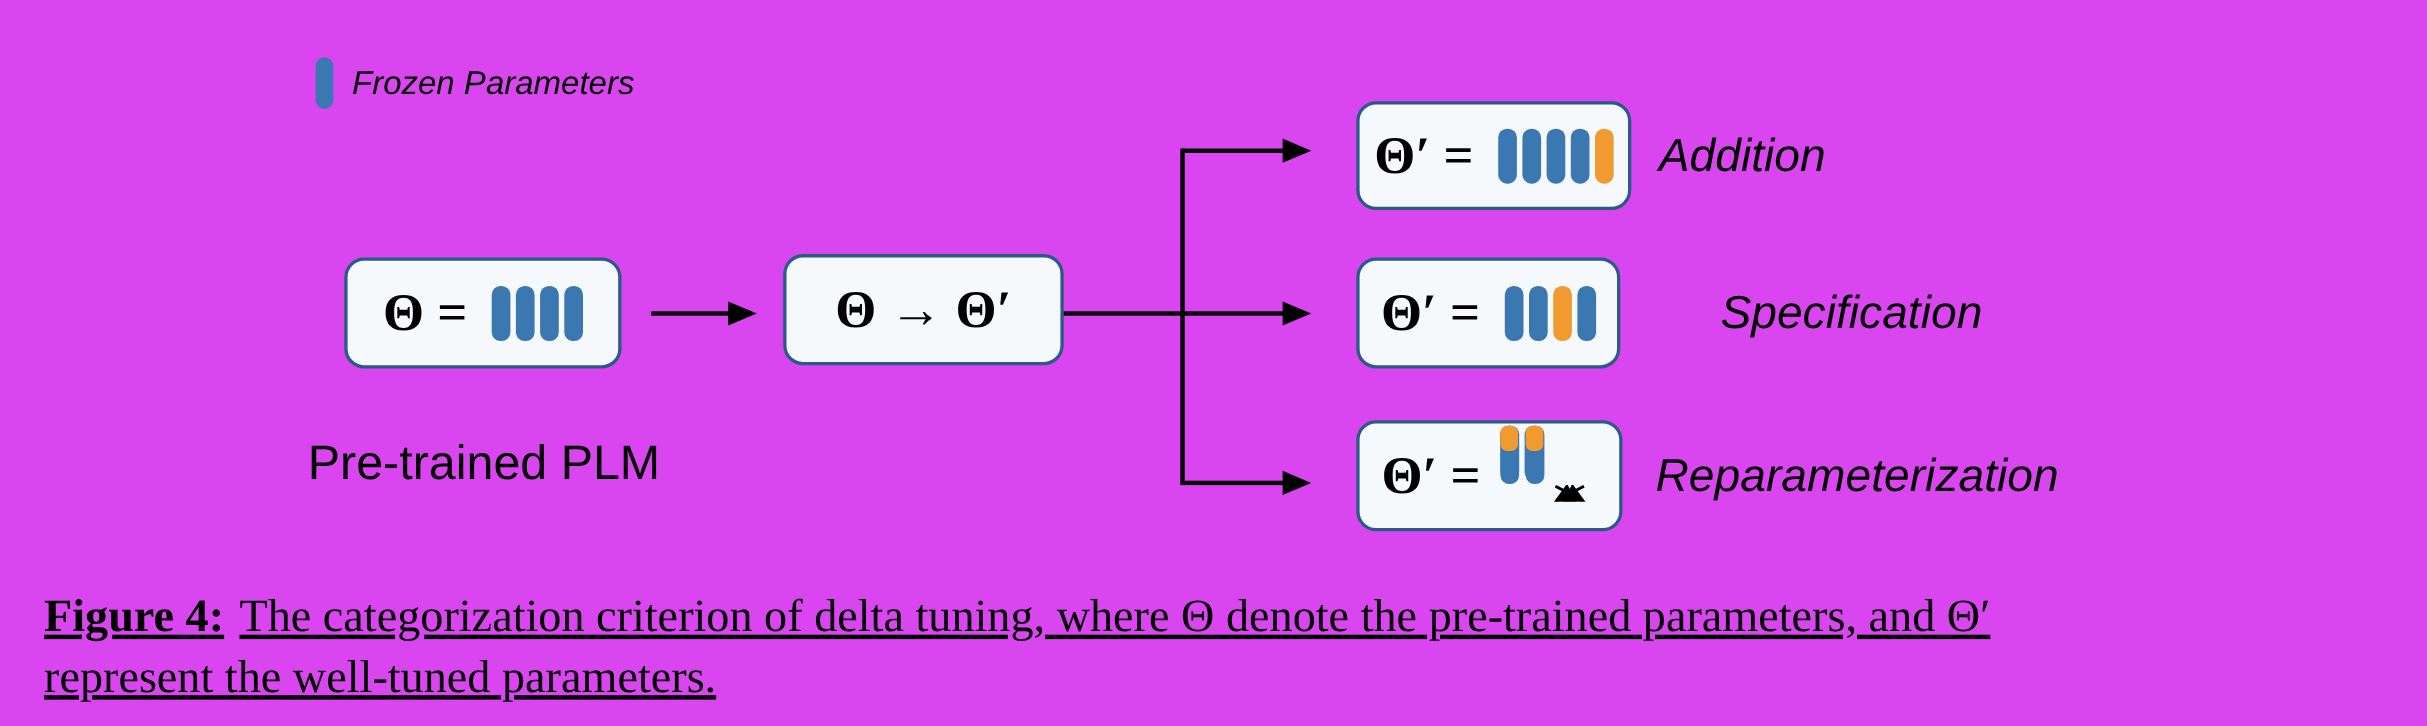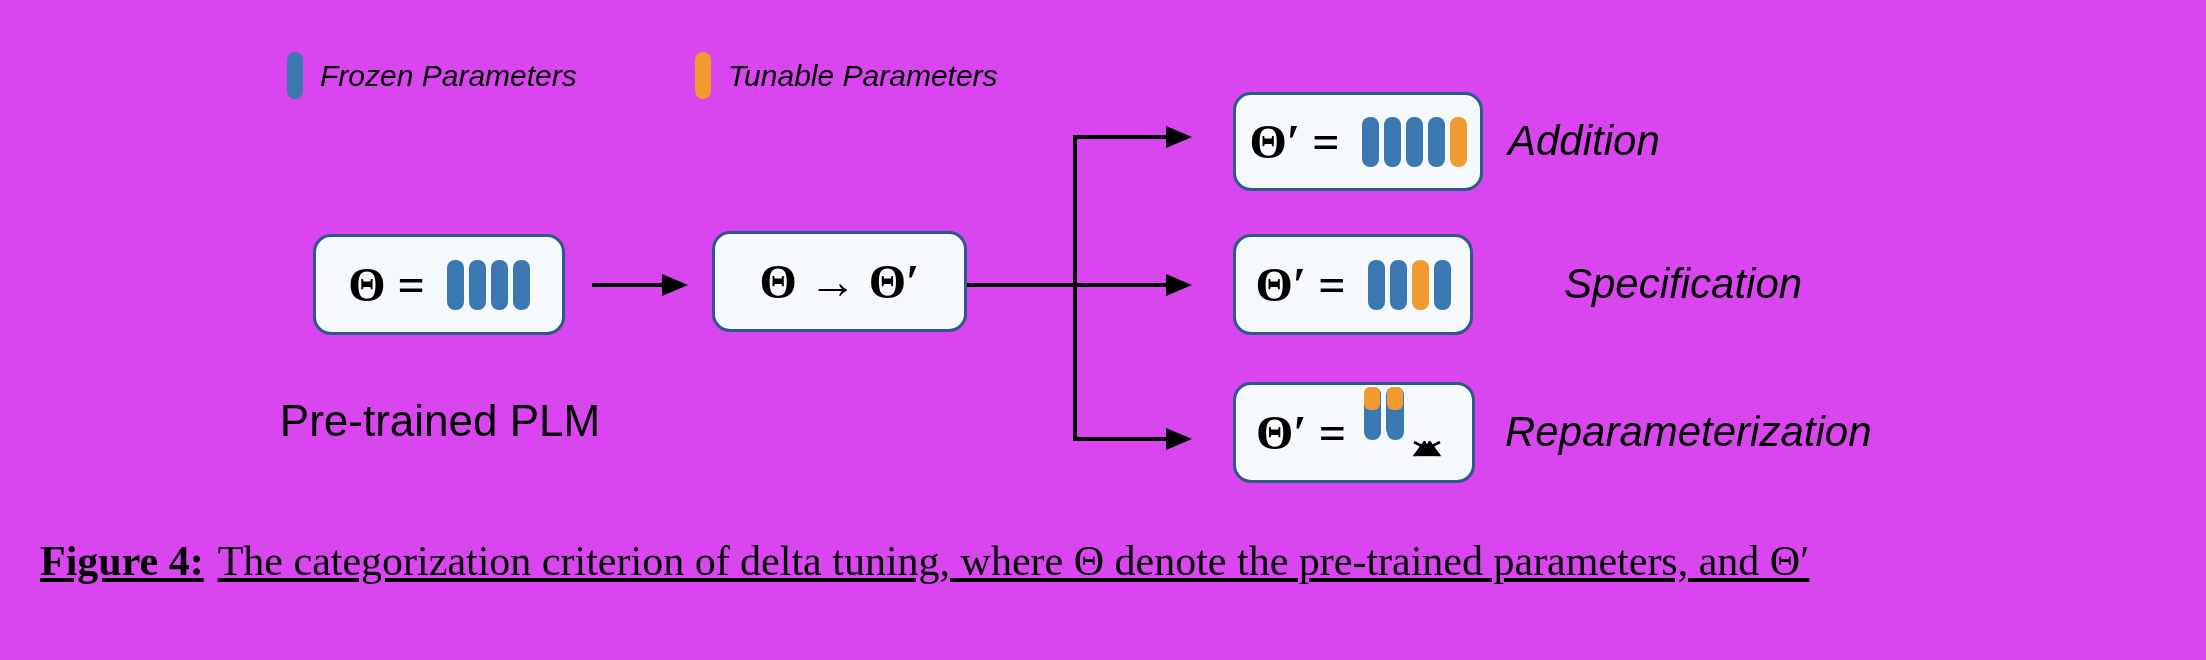--- a/index.html
+++ b/index.html
@@ -70,24 +70,20 @@
   .caption-line { white-space:nowrap;text-decoration:underline; }
 </style>
 </head>
 <body>
 
 <div class="stage">
 
   <div class="legend-item" style="left:287px; top:52px;">
     <div class="legend-swatch frozen"></div>
     <div class="legend-label">Frozen Parameters</div>
-  </div>
-  <div class="legend-item" style="left:695px; top:52px;">
-    <div class="legend-swatch tunable"></div>
-    <div class="legend-label">Tunable Parameters</div>
   </div>
 
   <div class="node" style="left:313px; top:234px; width:252px; height:101px;">
     <span class="equation">Θ =</span>
     <div class="bars">
         <div class="bar frozen"></div>
         <div class="bar frozen"></div>
         <div class="bar frozen"></div>
         <div class="bar frozen"></div>
       </div>
@@ -155,15 +151,16 @@
         </defs>
         <line x1="8" y1="1" x2="33" y2="14" stroke="#000" stroke-width="2.6" marker-end="url(#ah)"></line>
         <line x1="34" y1="1" x2="9" y2="14" stroke="#000" stroke-width="2.6" marker-end="url(#ah)"></line>
       </svg>
     </div>
   </div>
   <div class="branch-label" style="left:1505px; top:408px;text-align:center;">Reparameterization</div>
 
   <div class="caption">
     <div class="caption-line"><span class="fig-label">Figure 4:</span><span>The categorization criterion of delta tuning, where Θ denote the pre-trained parameters, and Θ′</span></div>
+    <div class="caption-line"><span>represent the well-tuned parameters.</span></div>
   </div>
 
 </div>
 
 </body></html>

